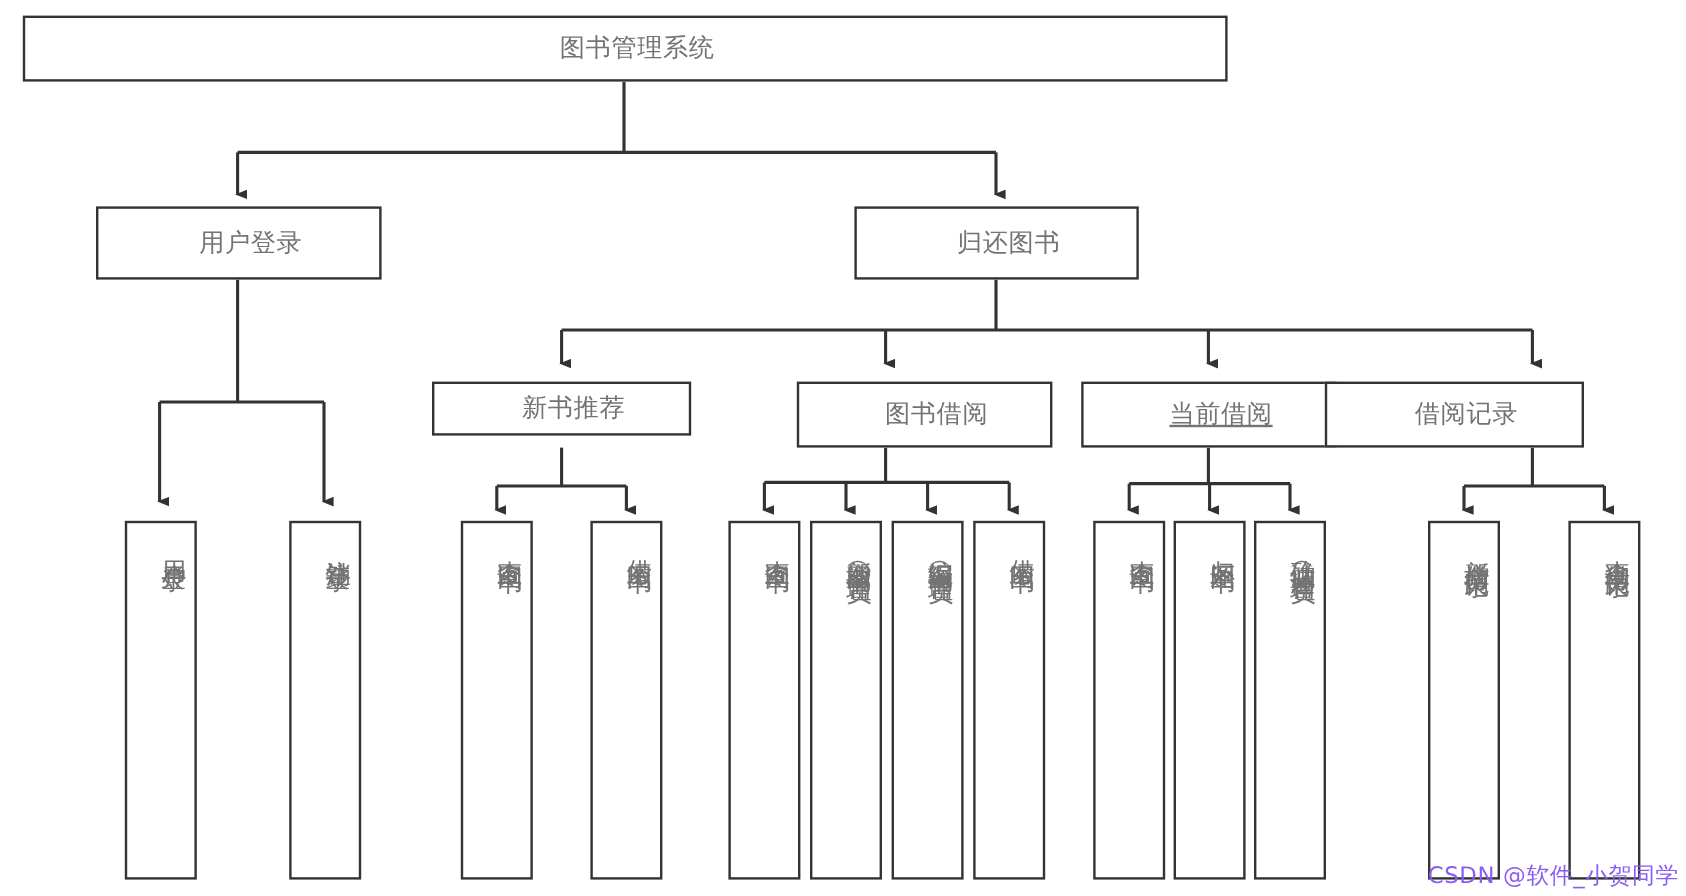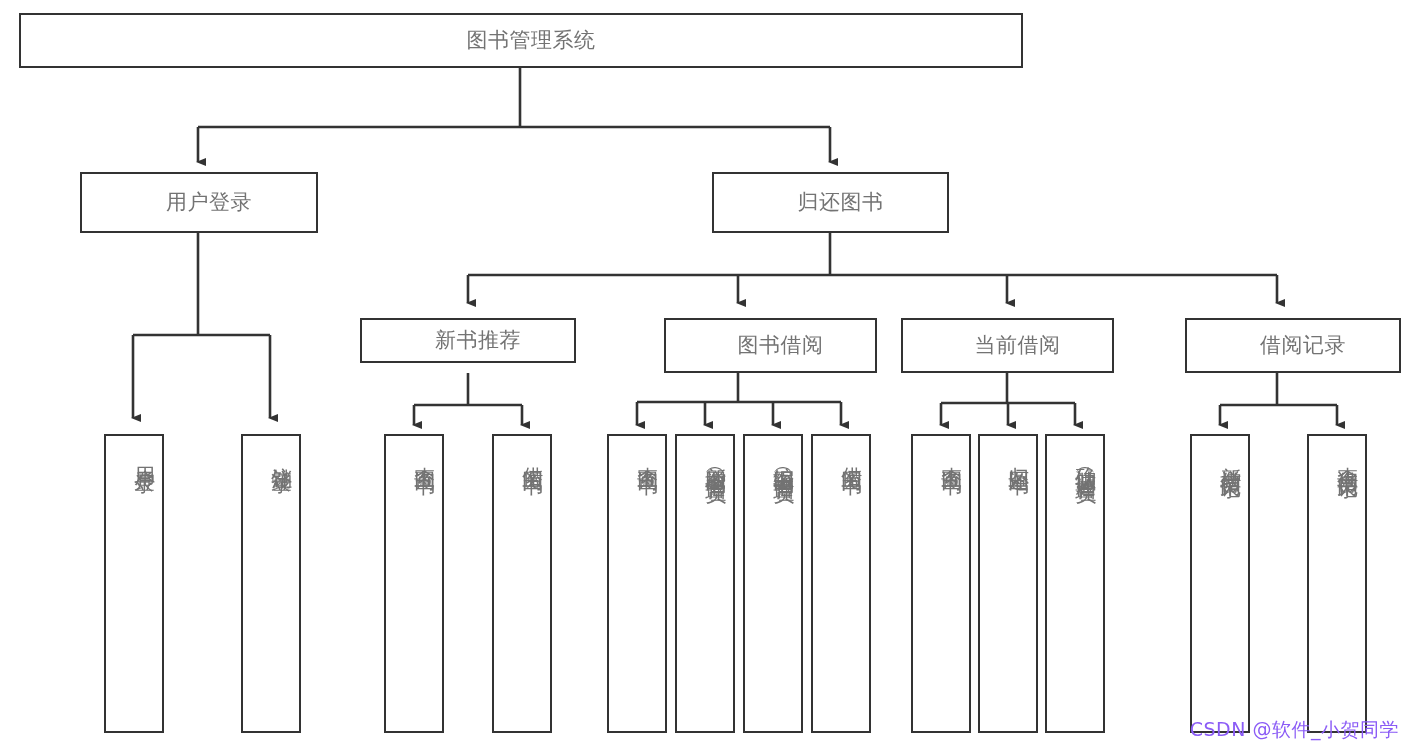--- a/index.html
+++ b/index.html
@@ -139,25 +139,25 @@
   </div>
 
   <div class="node horizontal" style="left:360px; top:318px; width:216px; height:45px;">
     <span class="label">新书推荐</span>
   </div>
 
   <div class="node horizontal" style="left:636px; top:318px; width:213px; height:55px;margin-left:28px;">
     <span class="label">图书借阅</span>
   </div>
 
-  <div class="node horizontal" style="left:901px; top:318px; width:213px; height:55px;">
+  <div class="node horizontal" style="left:901px; top:318px; width:213px; height:55px;text-decoration:underline;">
     <span class="label">当前借阅</span>
   </div>
 
-  <div class="node horizontal" style="left:1185px; top:318px; width:216px; height:55px;">
+  <div class="node horizontal" style="left:1104px; top:318px; width:216px; height:55px;">
     <span class="label">借阅记录</span>
   </div>
 
   <div class="node vertical" style="left:104px; top:434px; width:60px; height:299px;">
     <span class="label">用户登录</span>
   </div>
 
   <div class="node vertical" style="left:241px; top:434px; width:60px; height:299px;">
     <span class="label">注销登录</span>
   </div>

